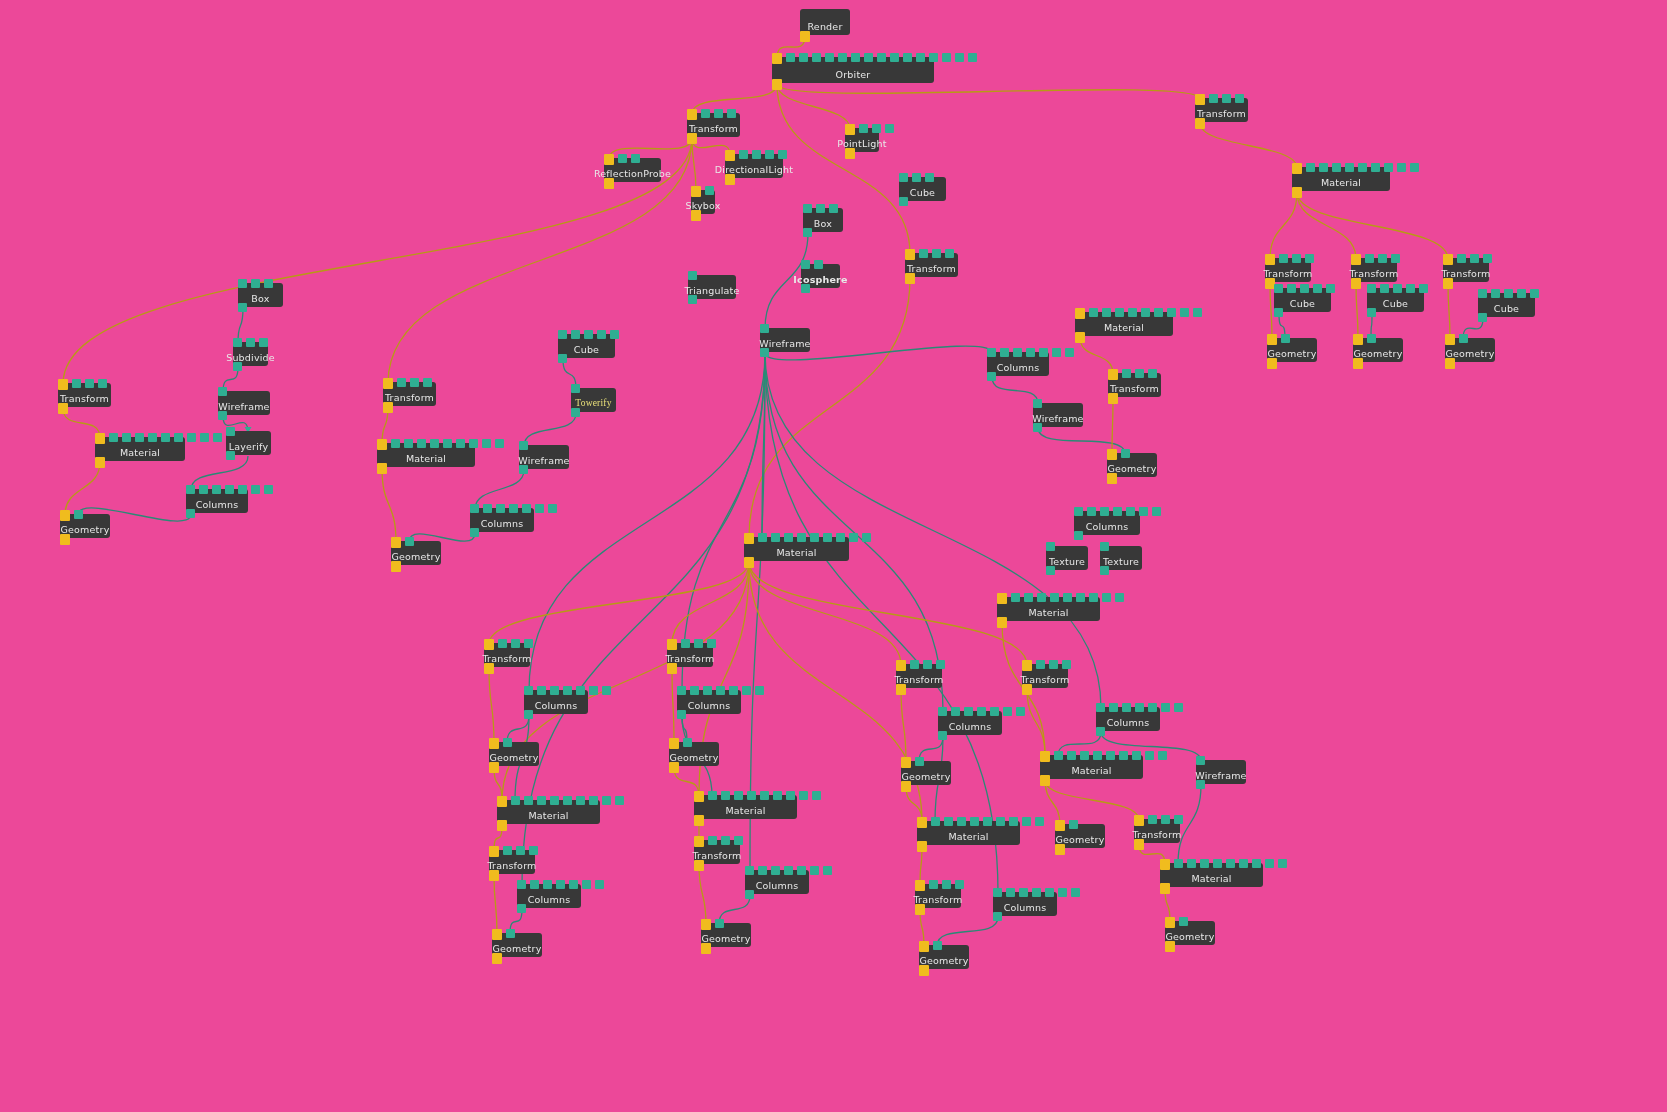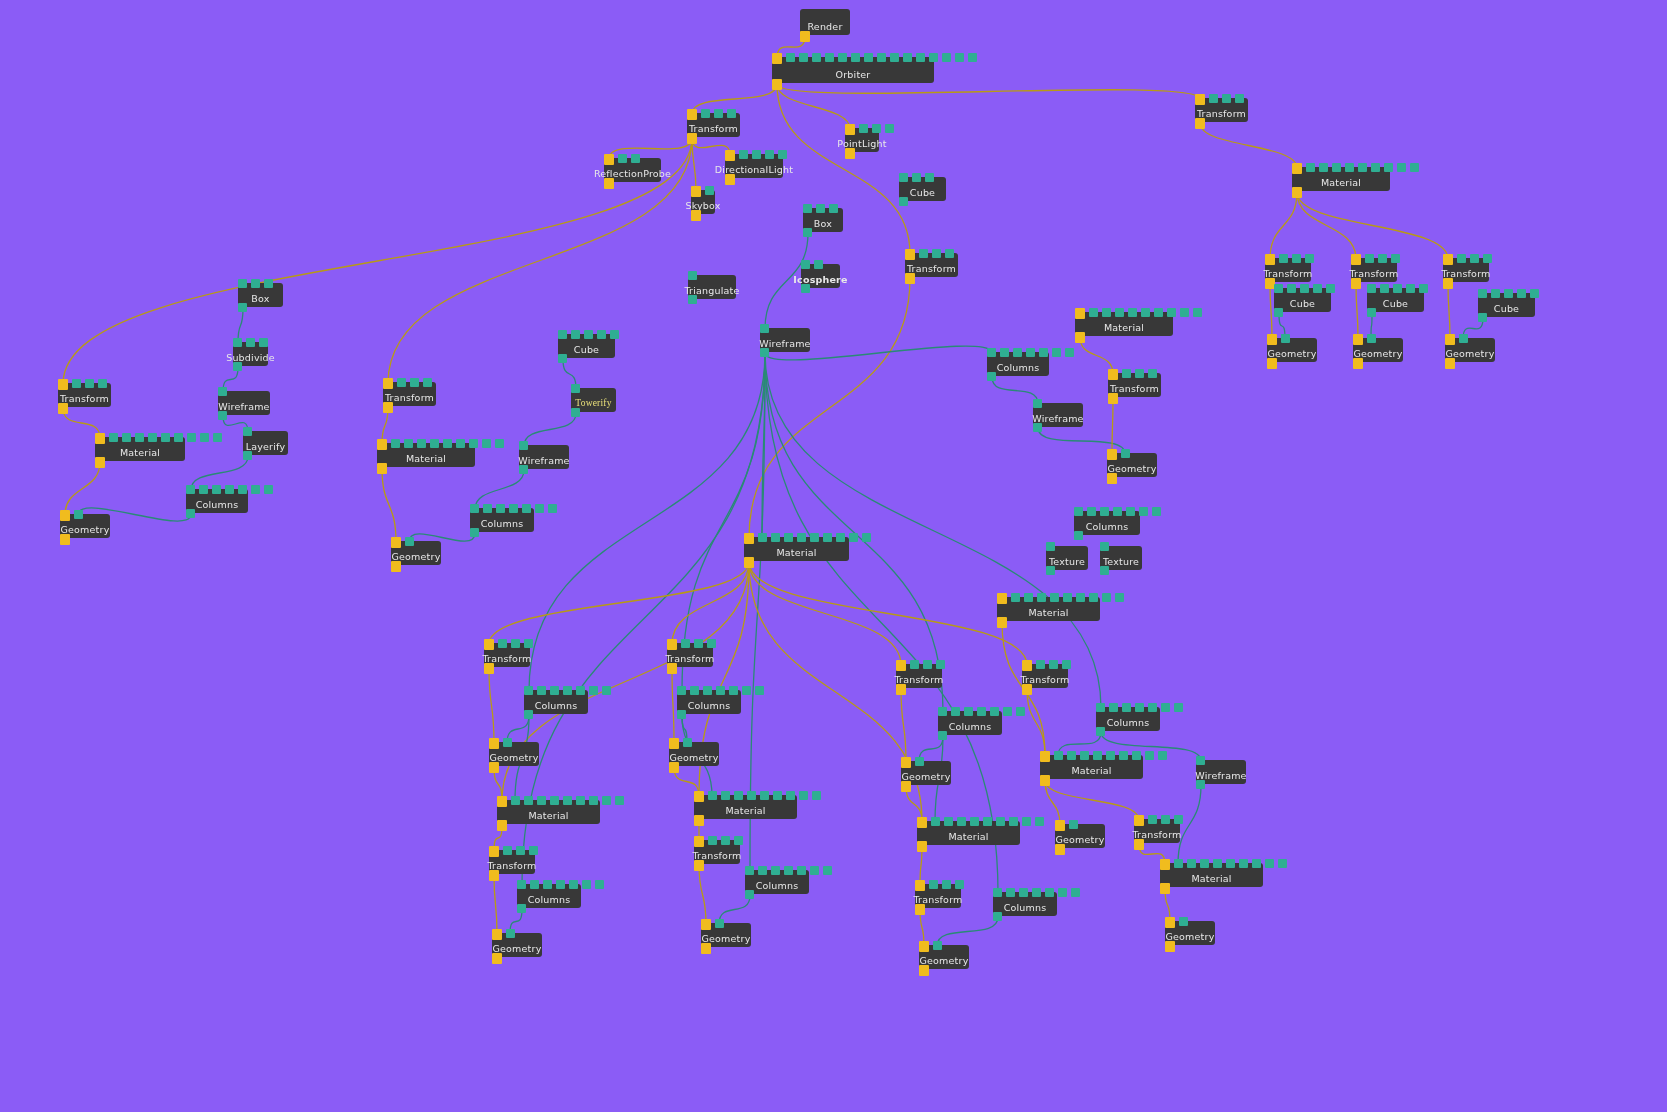--- a/index.html
+++ b/index.html
@@ -4,21 +4,21 @@
 <style>
   html, body {
     margin: 0;
     padding: 0;
     background: #1e1e1e;
   }
   #canvas {
     position: relative;
     width: 1667px;
     height: 1112px;
-    background: #8b5cf6;
+    background: #ec4899;
     overflow: hidden;
     font-family: "DejaVu Sans", sans-serif;
   }
   #edges {
     position: absolute;
     left: 0; top: 0;
     width: 1667px;
     height: 1112px;
     pointer-events: none;
   }
@@ -440,21 +440,21 @@
       </div>
       <div class="node" style="left: 218px; top: 391px; width: 52px; height: 24px;">
         <div class="ports-top">
           <span class="port"></span>
         </div>
         <div class="ports-bottom">
           <span class="port"></span>
         </div>
         <div class="node-title">Wireframe</div>
       </div>
-      <div class="node" style="left: 243px; top: 431px; width: 45px; height: 24px;">
+      <div class="node" style="left: 226px; top: 431px; width: 45px; height: 24px;">
         <div class="ports-top">
           <span class="port"></span>
         </div>
         <div class="ports-bottom">
           <span class="port"></span>
         </div>
         <div class="node-title">Layerify</div>
       </div>
       <div class="node" style="left: 58px; top: 383px; width: 53px; height: 24px;">
         <div class="ports-top">

